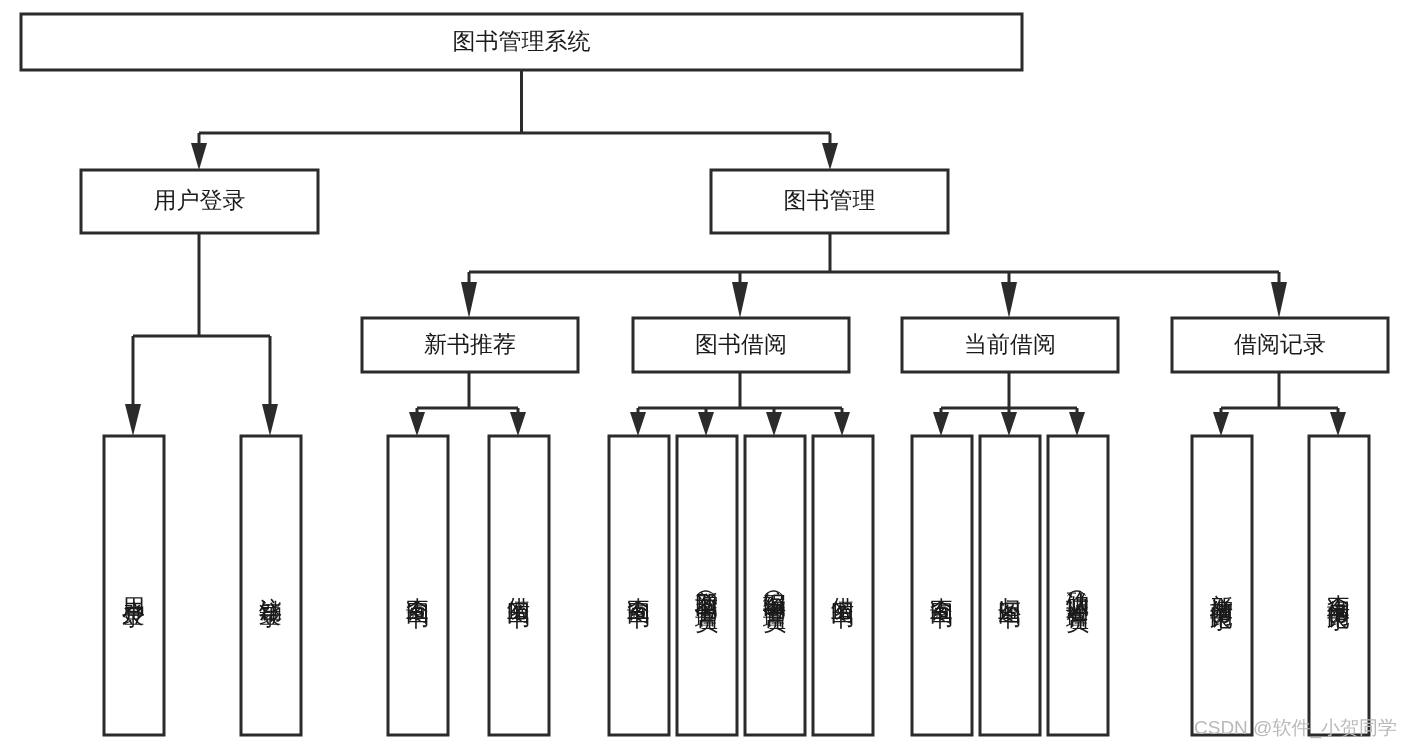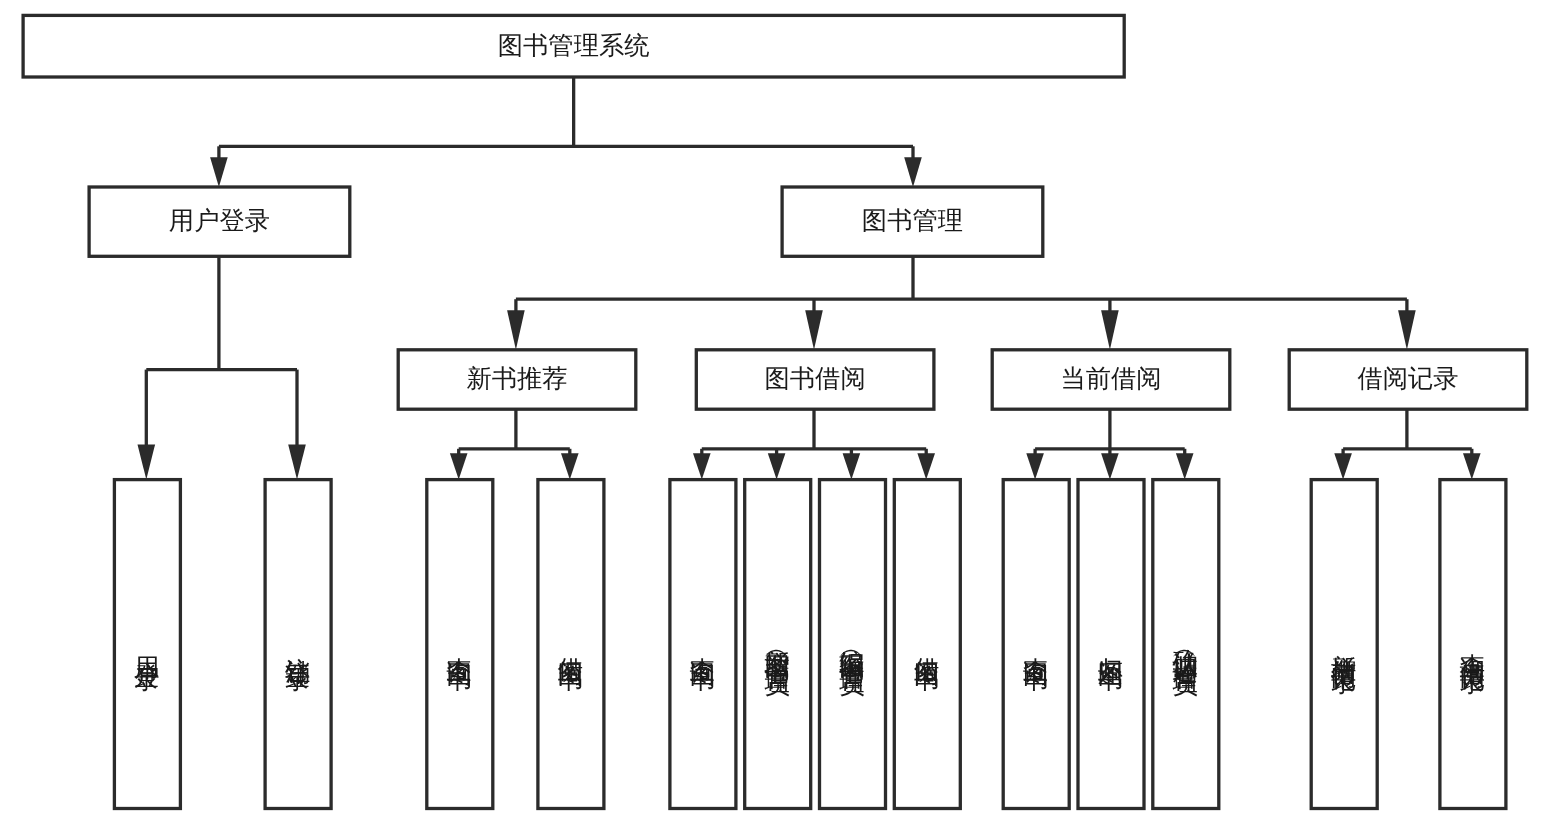--- a/index.html
+++ b/index.html
@@ -230,14 +230,15 @@
       <text class="node-label-v" x="1222" y="585">新增借阅记录</text>
     </g>
 
     <g>
       <rect class="node-box" x="1309" y="436" width="60" height="299"></rect>
       <text class="node-label-v" x="1339" y="585">查询借阅记录</text>
     </g>
 
   </svg>
 
+  <div class="watermark-text" style="left:1194px; top:715px;">CSDN @软件_小贺同学</div>
 
 </div>
 
 </body></html>

